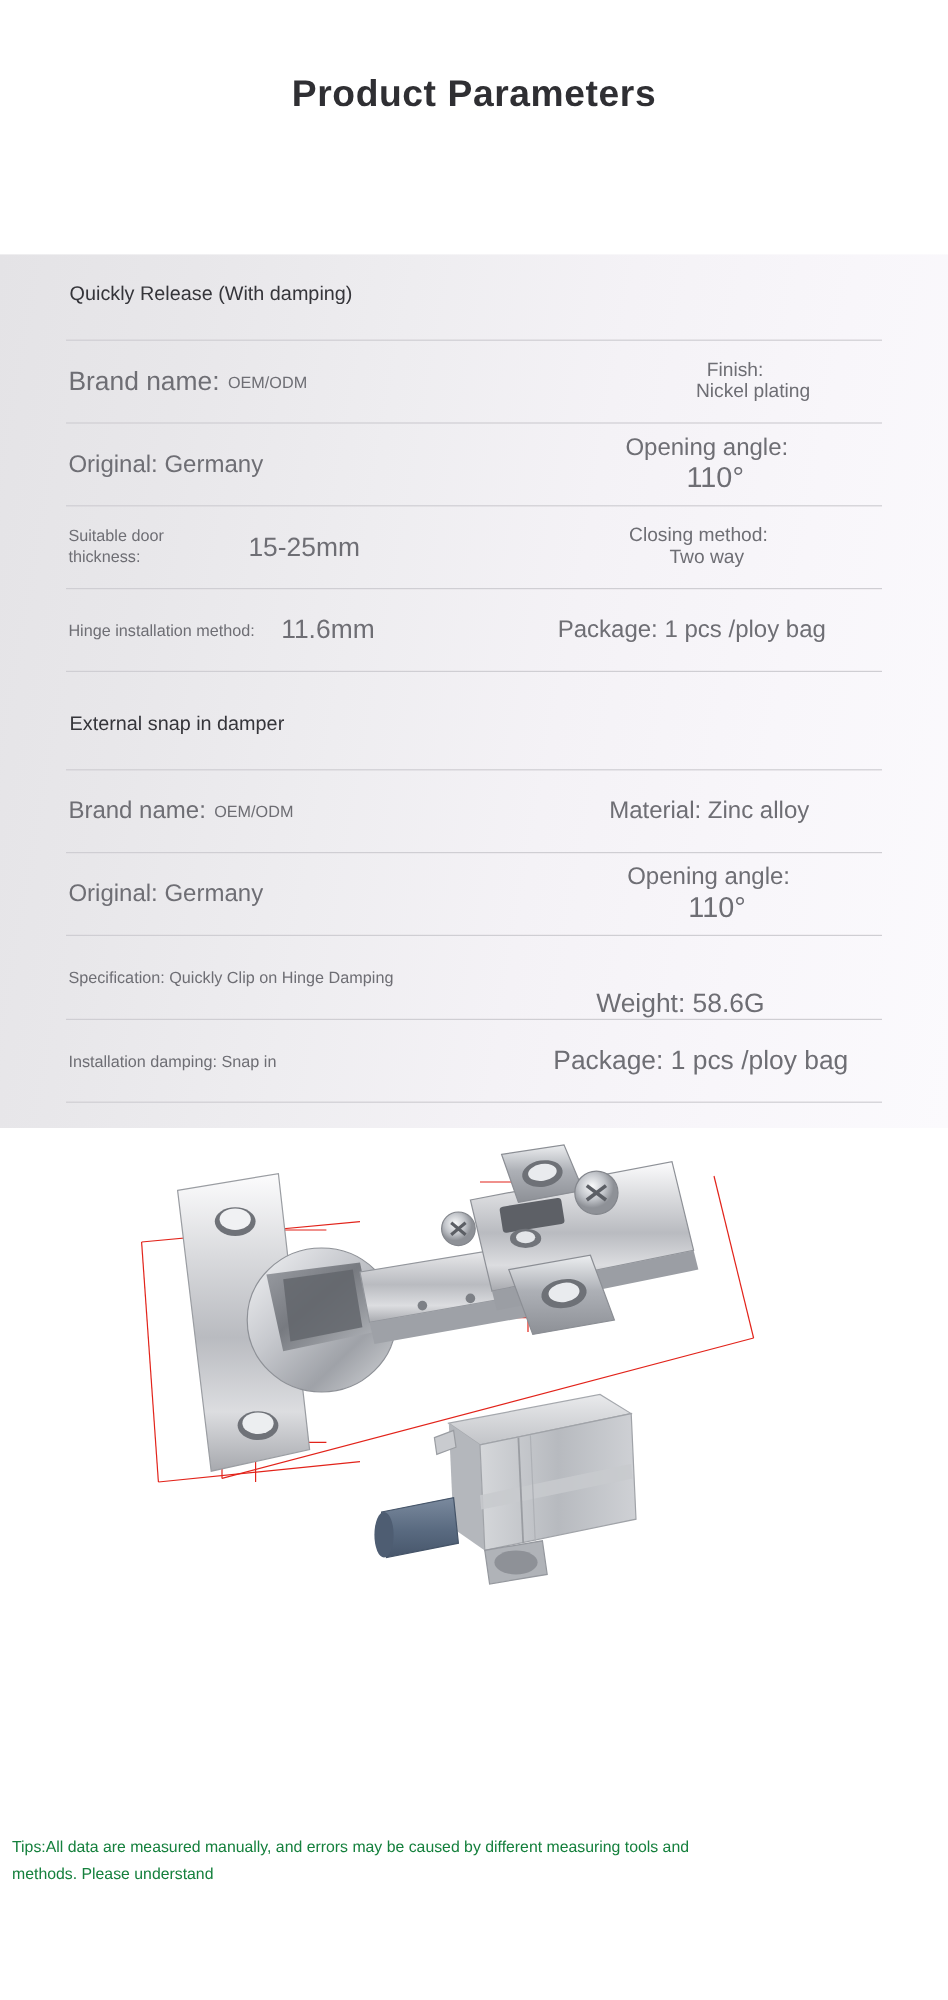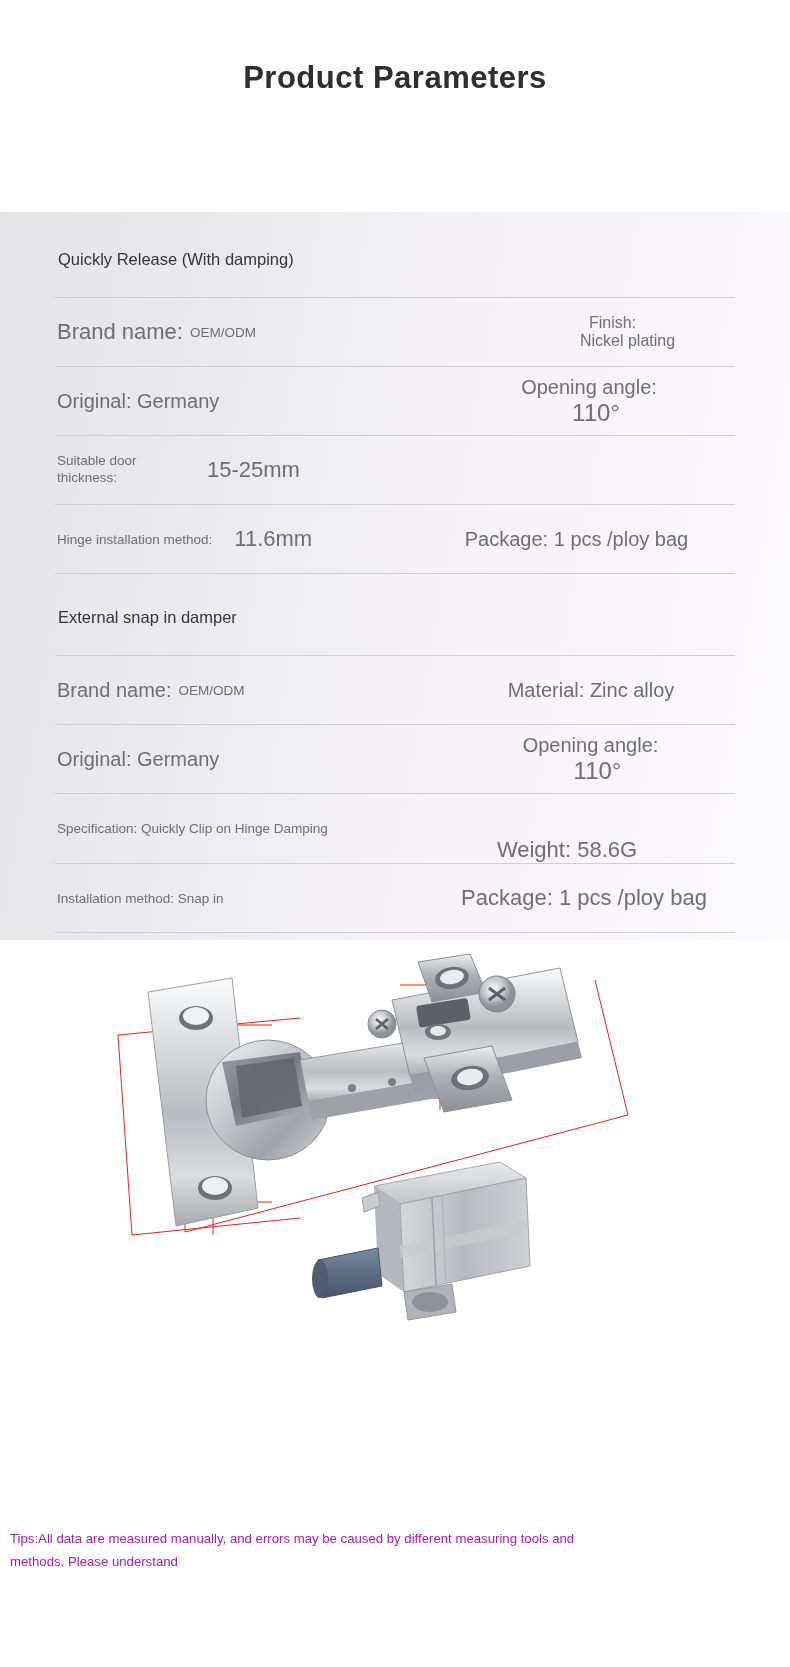--- a/index.html
+++ b/index.html
@@ -37,21 +37,21 @@
         #e4e3e6 0%,
         #e8e7ea 18%,
         #eeedf0 38%,
         #f4f2f6 58%,
         #f8f6fa 78%,
         #fbfafd 100%);
   }
   .sec-head {
     font-size: 16.5px;
     color: #35353a;
-    padding-top: 38px;
+    padding-top: 24px;
     padding-bottom: 28px;
     padding-left: 3px;
   }
   .sec-head.second { padding-top: 34px; }
   .rule { height: 1px; background: #cfced3; width: 100%; }
 
   .row {
     display: flex;
     align-items: center;
     min-height: 68px;
@@ -98,21 +98,21 @@
   .svg-stage { position: absolute; inset: 0; }
 
   
   .tips {
     position: absolute;
     left: 10px;
     top: 1527px;
     width: 600px;
     font-size: 13.2px;
     line-height: 1.75;
-    color: #a21caf;
+    color: #15803d;
   }
 </style>
 </head>
 <body>
 
 <div class="page">
 
   <div class="title-band">
     <div class="page-title">Product Parameters</div>
   </div>
@@ -143,20 +143,24 @@
         <span class="val deg gap-m">110°</span>
       </div>
     </div>
     <div class="rule"></div>
 
     <div class="row">
       <div class="cell left">
         <span class="lbl t-sm two-line" style="width:110px;display:inline-block;">Suitable door thickness:</span>
         <span class="val t-xl thick-val">15-25mm</span>
       </div>
+      <div class="cell right r-closing">
+        <span class="lbl t-md">Closing method:</span>
+        <span class="val t-md gap-m">Two way</span>
+      </div>
     </div>
     <div class="rule"></div>
 
     <div class="row">
       <div class="cell left">
         <span class="lbl t-sm">Hinge installation method:</span>
         <span class="val t-xl depth-val">11.6mm</span>
       </div>
       <div class="cell right r-package">
         <span class="lbl t-lg">Package: 1 pcs /ploy bag</span>
@@ -194,21 +198,21 @@
         <span class="lbl t-sm">Specification: Quickly Clip on Hinge Damping</span>
       </div>
       <div class="cell right r-weight">
         <span class="lbl t-xl">Weight: 58.6G</span>
       </div>
     </div>
     <div class="rule"></div>
 
     <div class="row">
       <div class="cell left">
-        <span class="lbl t-sm">Installation method: Snap in</span>
+        <span class="lbl t-sm">Installation damping: Snap in</span>
       </div>
       <div class="cell right r-package2">
         <span class="lbl t-xl">Package: 1 pcs /ploy bag</span>
       </div>
     </div>
     <div class="rule"></div>
   </div>
 
   <div class="photo">
     <svg class="svg-stage" viewBox="0 0 790 600" xmlns="http://www.w3.org/2000/svg">

